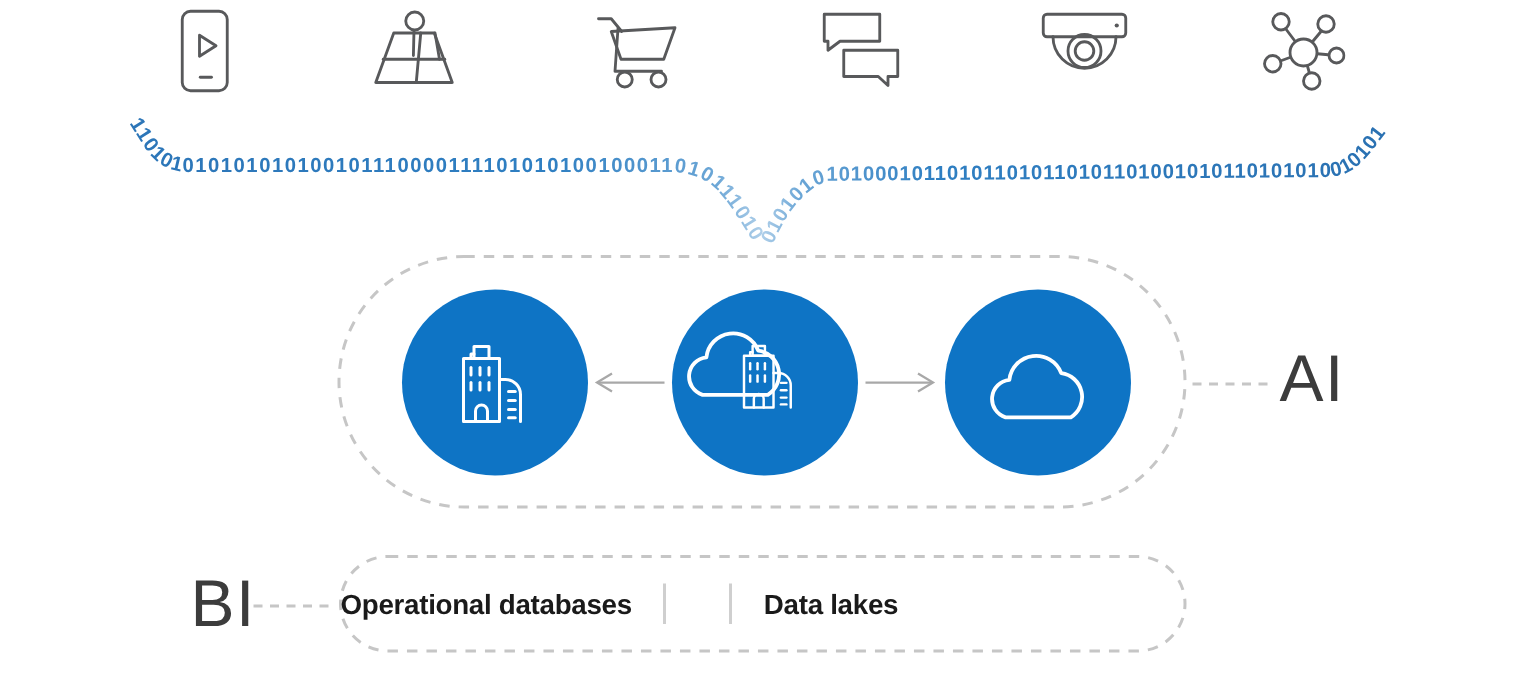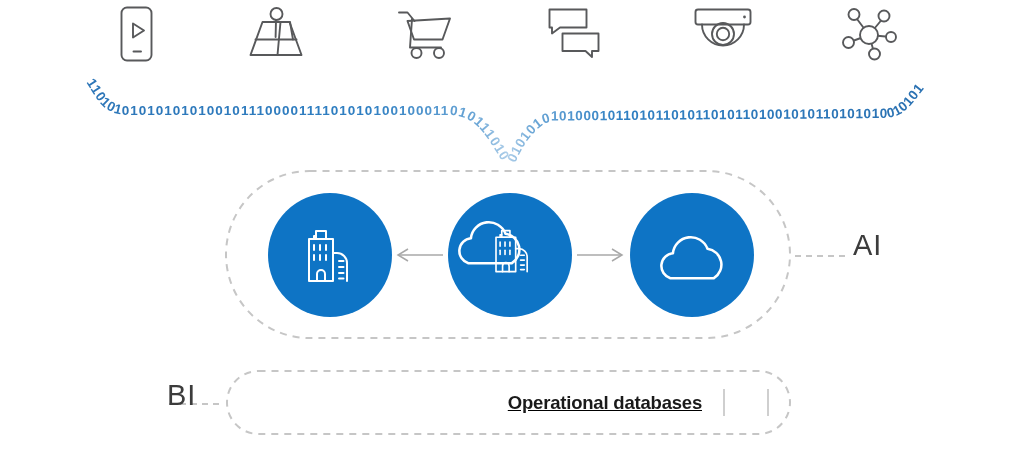--- a/index.html
+++ b/index.html
@@ -1,23 +1,23 @@
 <!DOCTYPE html>
 <html style="--circle-blue: #0e74c5; --binary-blue: #2f7fc2; --icon-gray: #58595b; --dash-gray: #c6c6c6; --arrow-gray: #a8a8a8; --label-gray: #3c3c3c; --bi-text-dark: #1a1a1a;"><head>
 <meta charset="utf-8">
 <style>
   html,body{margin:0;padding:0;background:#fff;}
   .canvas{position:relative;width:1024px;height:450px;background:#ffffff;overflow:hidden;
           font-family:"Liberation Sans",sans-serif;}
   .abs{position:absolute;}
   .layer{position:absolute;left:0;top:0;pointer-events:none;}
-  .big-label{font-size:29px;font-weight:300;color:var(--label-gray,#3c3c3c);
+  .big-label{font-size:44px;font-weight:300;color:var(--label-gray,#3c3c3c);
              letter-spacing:1px;line-height:1;white-space:nowrap;}
   .bi-pill-content{position:absolute;left:227px;top:371px;width:563px;height:63px;
-                   display:flex;align-items:center;justify-content:flex-end;text-decoration:underline;}
+                   display:flex;align-items:center;justify-content:flex-start;}
   .bi-item{font-size:18.5px;font-weight:700;color:var(--bi-text-dark,#1a1a1a);
            letter-spacing:-0.2px;white-space:nowrap;}
   .bi-sep{width:2px;height:27px;background:#cfcfcf;margin:0 21px;}
   svg{display:block;}
   .src-icon{stroke:var(--icon-gray,#58595b);stroke-width:1.9;fill:none;
             stroke-linecap:round;stroke-linejoin:round;}
   .hub-icon{stroke:#ffffff;stroke-width:2;fill:none;stroke-linecap:round;stroke-linejoin:round;}
   .binary-text{font-family:"Liberation Sans",sans-serif;font-weight:700;font-size:13.5px;}
 </style>
 </head>
@@ -158,21 +158,22 @@
       <line x1="577" y1="255" x2="621" y2="255"></line>
       <polyline points="612,249 622,255 612,261"></polyline>
     </g>
 
     <rect x="227" y="371" width="563" height="63" rx="31.5" fill="none" style="stroke:var(--dash-gray,#c6c6c6)" stroke-width="2" stroke-dasharray="7 6"></rect>
     <line x1="169" y1="404" x2="221" y2="404" style="stroke:var(--dash-gray,#c6c6c6)" stroke-width="2" stroke-dasharray="6 5"></line>
   </svg>
 
   <div class="abs big-label" style="left:853px;top:231px;">AI</div>
 
-  <div class="abs big-label" style="left:127px;top:381px;margin-left:40px;">BI</div>
+  <div class="abs big-label" style="left:127px;top:381px;">BI</div>
 
   <div class="bi-pill-content">
     <span class="bi-item">Operational databases</span>
     <span class="bi-sep"></span>
     <span class="bi-sep"></span>
+    <span class="bi-item">Data lakes</span>
   </div>
 
 </div>
 
 </body></html>

